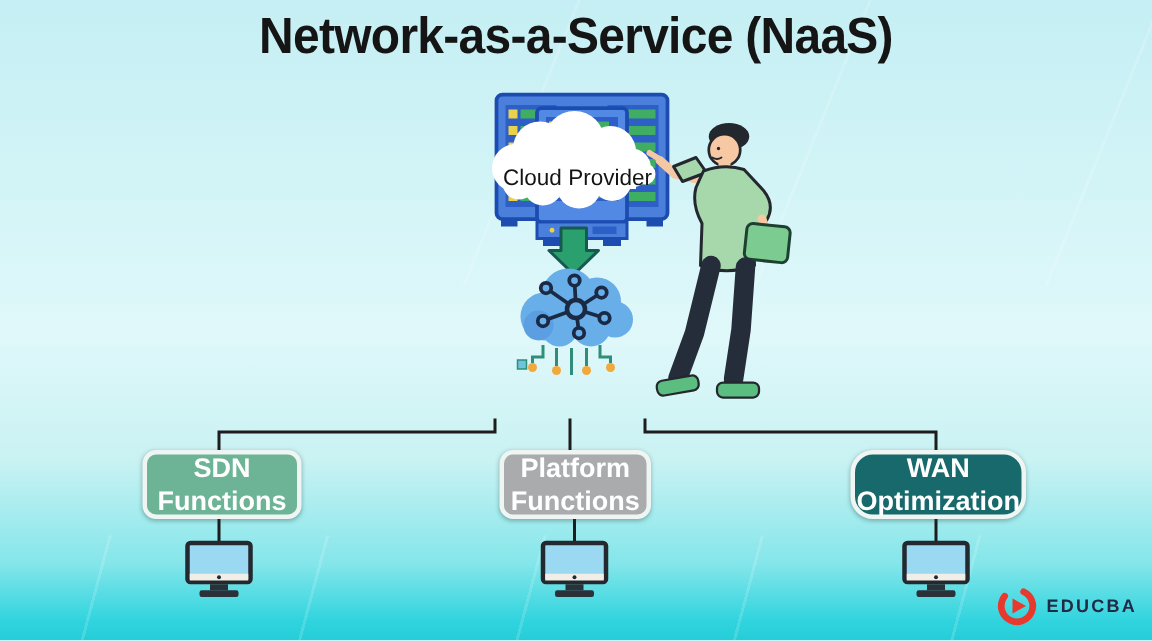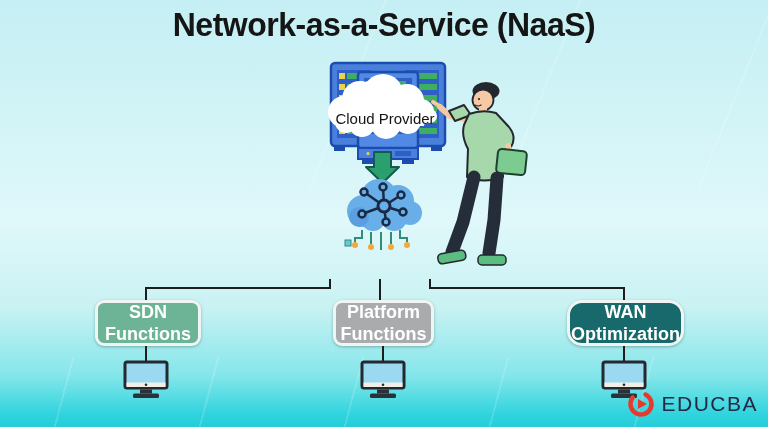--- a/index.html
+++ b/index.html
@@ -33,21 +33,21 @@
   .node{
     position:absolute;top:300px;height:46px;box-sizing:border-box;
     border:3px solid #eef5f2;border-radius:9px;box-shadow:0 1px 3px rgba(30,60,60,.35);
     color:#fff;font-weight:bold;font-size:18px;line-height:1.25;
     display:flex;flex-direction:column;align-items:center;justify-content:center;text-align:center;
   }
   #node-sdn{left:95px;width:106px;background:#6db497;}
   #node-security{left:333px;width:101px;background:#a9abad;}
   #node-wan{left:567px;width:117px;background:#17696b;border-radius:15px;}
   .logo{position:absolute;right:10px;bottom:8px;display:flex;align-items:center;gap:5px;}
-  .logo-text{font-size:21px;font-weight:normal;color:#232a45;letter-spacing:1.5px;}
+  .logo-text{font-size:12px;font-weight:bold;color:#232a45;letter-spacing:1.5px;}
 </style>
 </head>
 <body>
 
 <div id="canvas">
   <div class="streak-a"></div>
   <div class="streak-b"></div>
 
   <div class="title">Network-as-a-Service (NaaS)</div>
 

